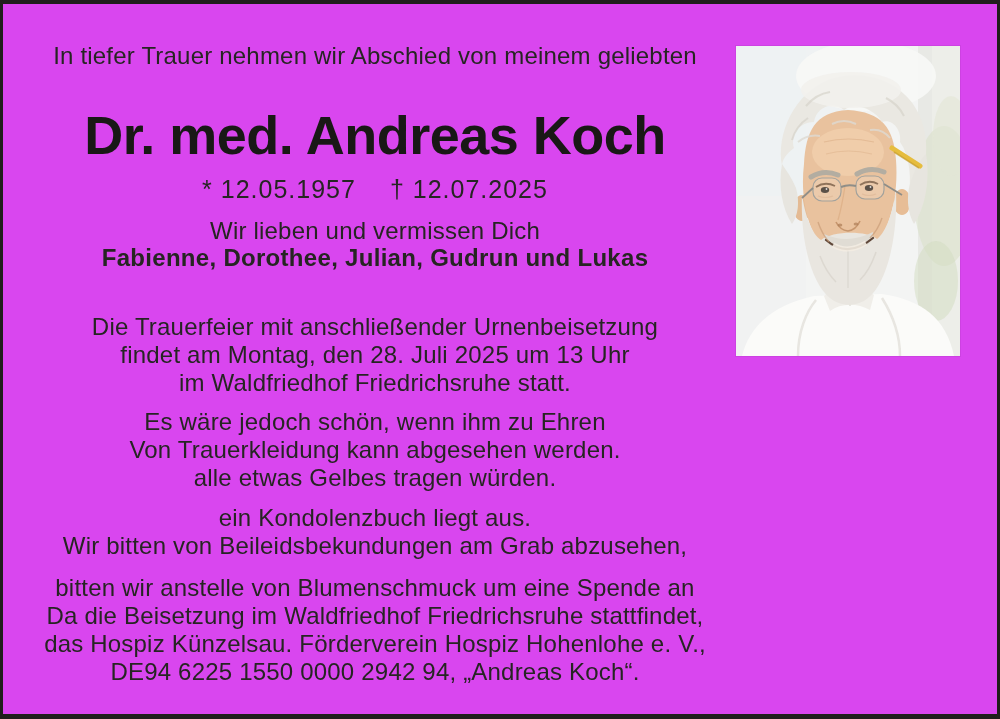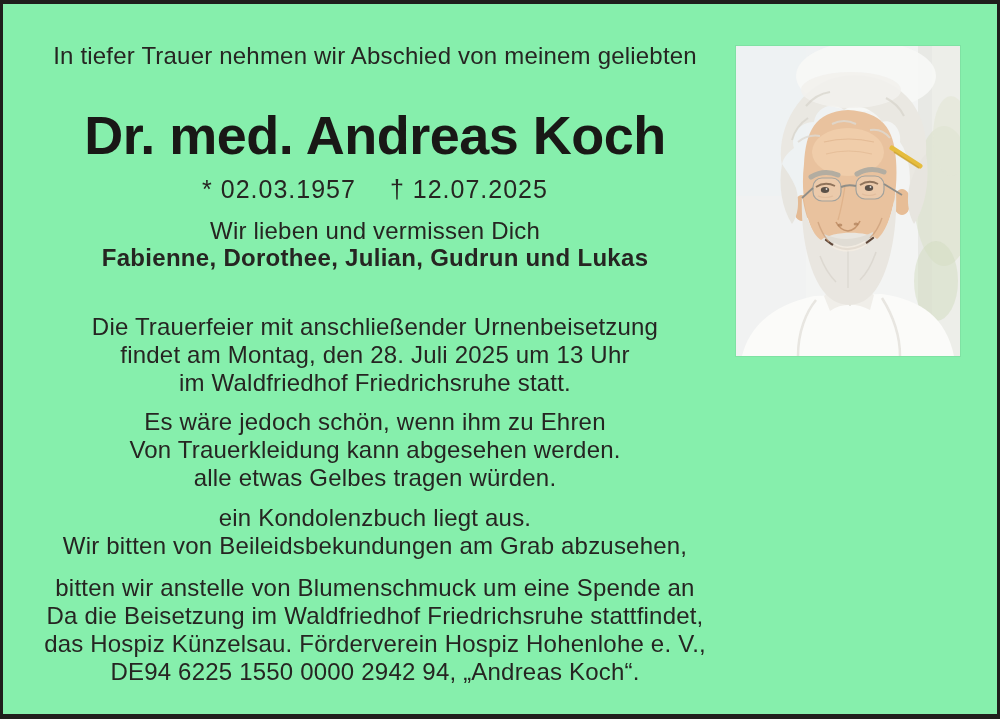--- a/index.html
+++ b/index.html
@@ -5,21 +5,21 @@
   html, body {
     margin: 0;
     padding: 0;
     background: #ffffff;
   }
   .sheet {
     position: relative;
     width: 1000px;
     height: 719px;
     box-sizing: border-box;
-    background: #86efac;
+    background: #d946ef;
     border: solid #1f1e1c;
     border-width: 4px 3px 5px 3px;
     font-family: "Liberation Sans", sans-serif;
     color: #262522;
     overflow: hidden;
   }
   .text-col {
     position: absolute;
     left: 22px;
     top: 0;
@@ -63,21 +63,21 @@
 
   <div class="text-col">
 
     <div class="block intro">
       <div class="line">In tiefer Trauer nehmen wir Abschied von meinem geliebten</div>
     </div>
 
     <div class="block title">Dr. med. Andreas Koch</div>
 
     <div class="block dates">
-      <span class="birth">* 02.03.1957</span><span>† 12.07.2025</span>
+      <span class="birth">* 12.05.1957</span><span>† 12.07.2025</span>
     </div>
 
     <div class="block loving">
       <div class="line">Wir lieben und vermissen Dich</div>
       <div class="line family">Fabienne, Dorothee, Julian, Gudrun und Lukas</div>
     </div>
 
     <div class="block para p1">
       <div class="line">Die Trauerfeier mit anschließender Urnenbeisetzung</div>
       <div class="line">findet am Montag, den 28. Juli 2025 um 13 Uhr</div>

